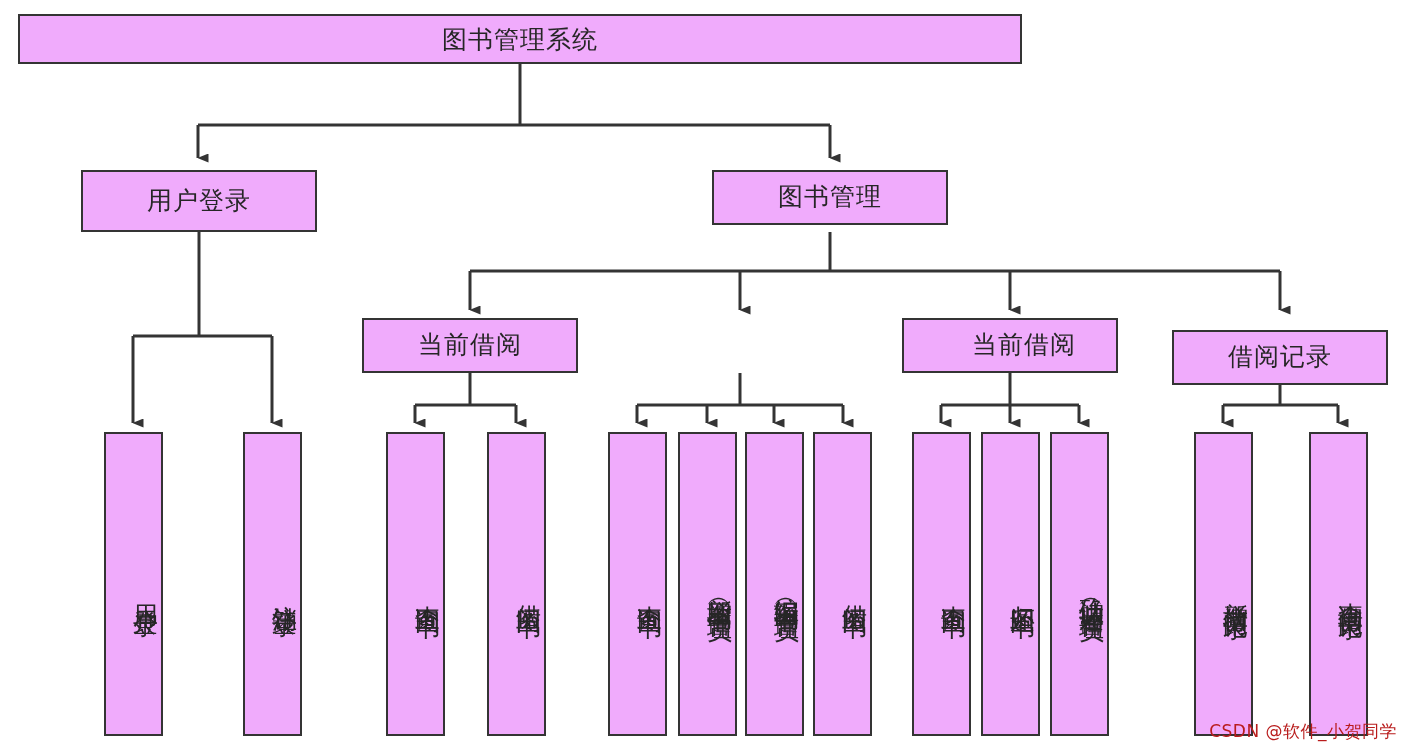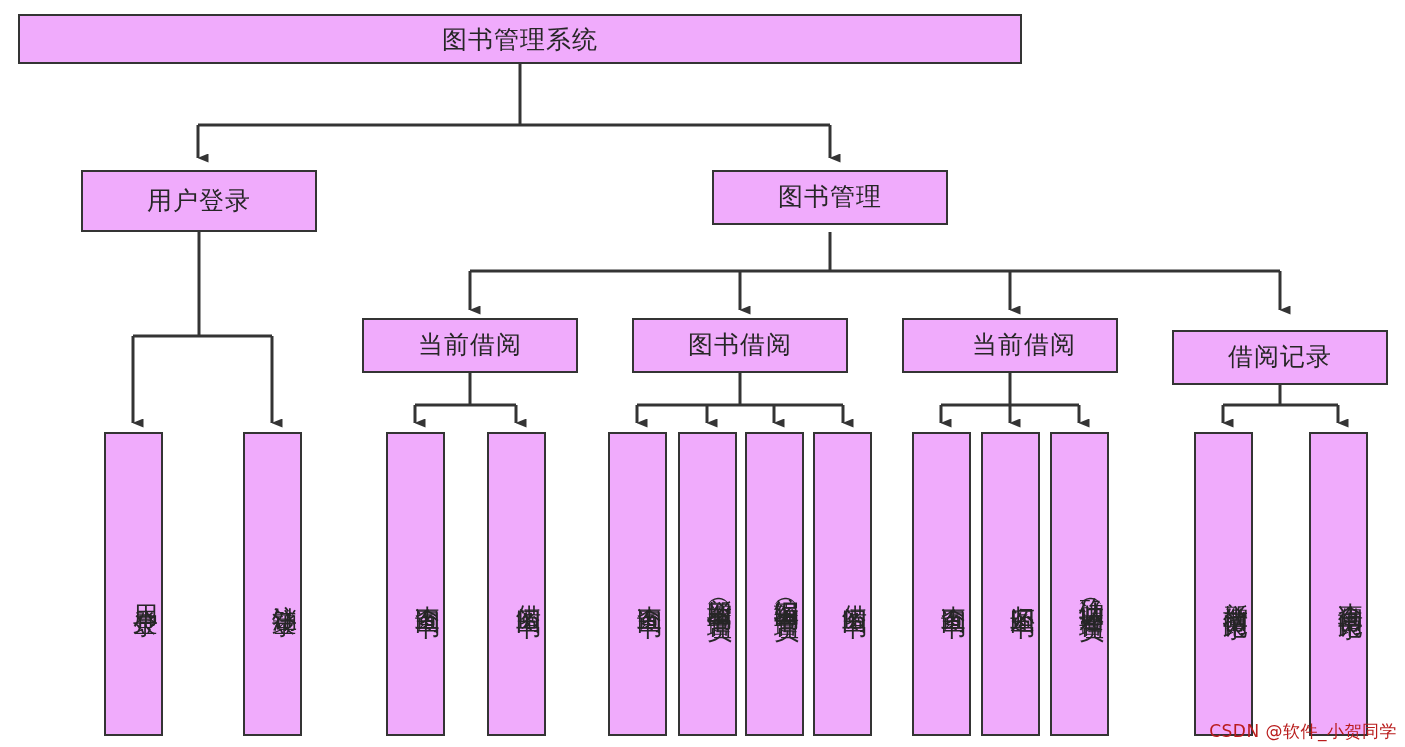--- a/index.html
+++ b/index.html
@@ -126,21 +126,20 @@
       <line x1="1338" y1="405" x2="1338" y2="423" marker-end="url(#arrow)"></line>
     </g>
   </svg>
 
   <div class="node root" style="left:18px;  top:14px;  width:1004px; height:50px;">图书管理系统</div>
 
   <div class="node horizontal" style="left:81px;  top:170px; width:236px; height:62px;">用户登录</div>
   <div class="node horizontal" style="left:712px; top:170px; width:236px; height:55px;">图书管理</div>
 
   <div class="node horizontal" style="left:362px;  top:318px; width:216px; height:55px;">当前借阅</div>
-  <div class="node horizontal" style="left:632px;  top:318px; width:216px; height:55px;">图书借阅</div>
   <div class="node horizontal" style="left:902px;  top:318px; width:216px; height:55px;padding-left:28px;">当前借阅</div>
   <div class="node horizontal" style="left:1172px; top:330px; width:216px; height:55px;">借阅记录</div>
 
   <div class="node vertical" style="left:104px; top:432px; width:59px; height:304px;">
     <span class="vtext">用户登录</span>
   </div>
   <div class="node vertical" style="left:243px; top:432px; width:59px; height:304px;">
     <span class="vtext">注销登录</span>
   </div>
 

